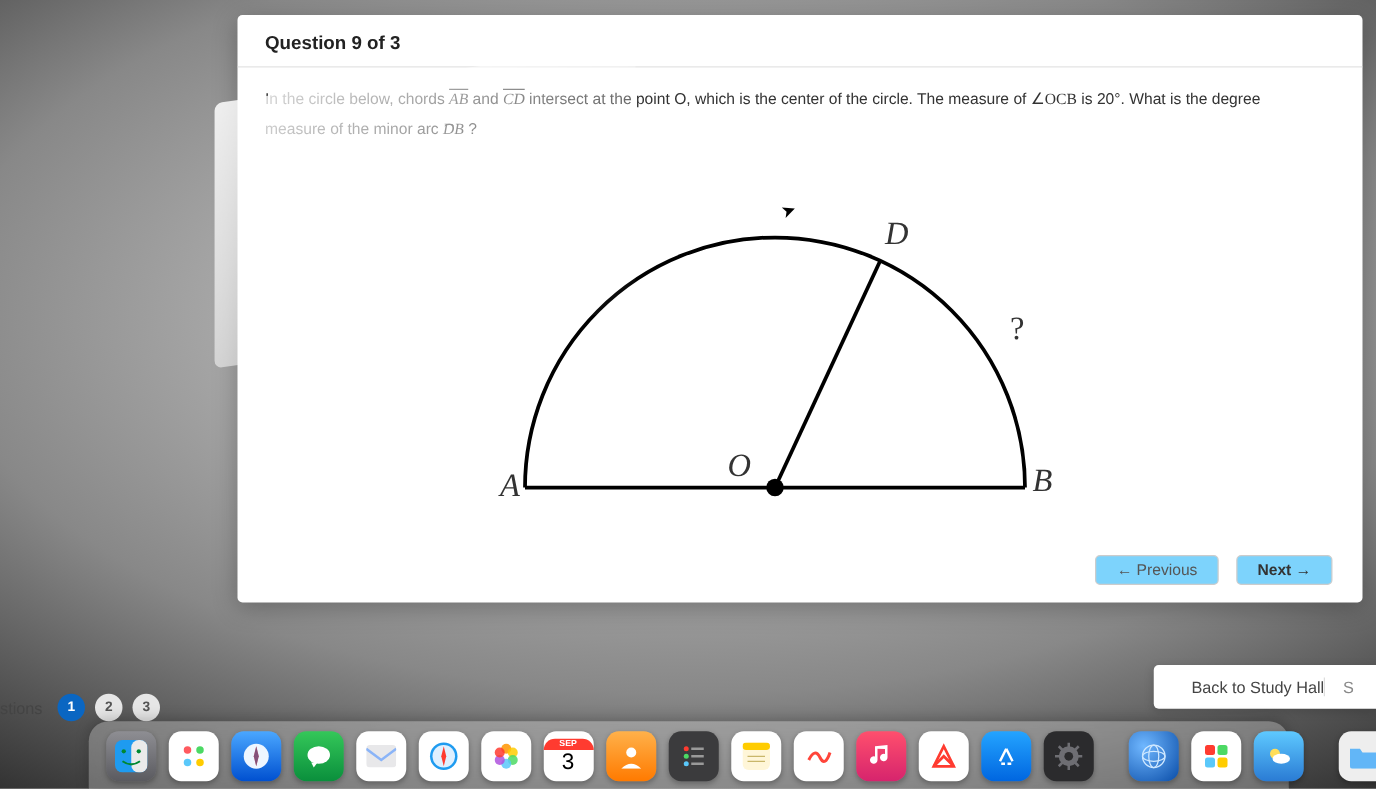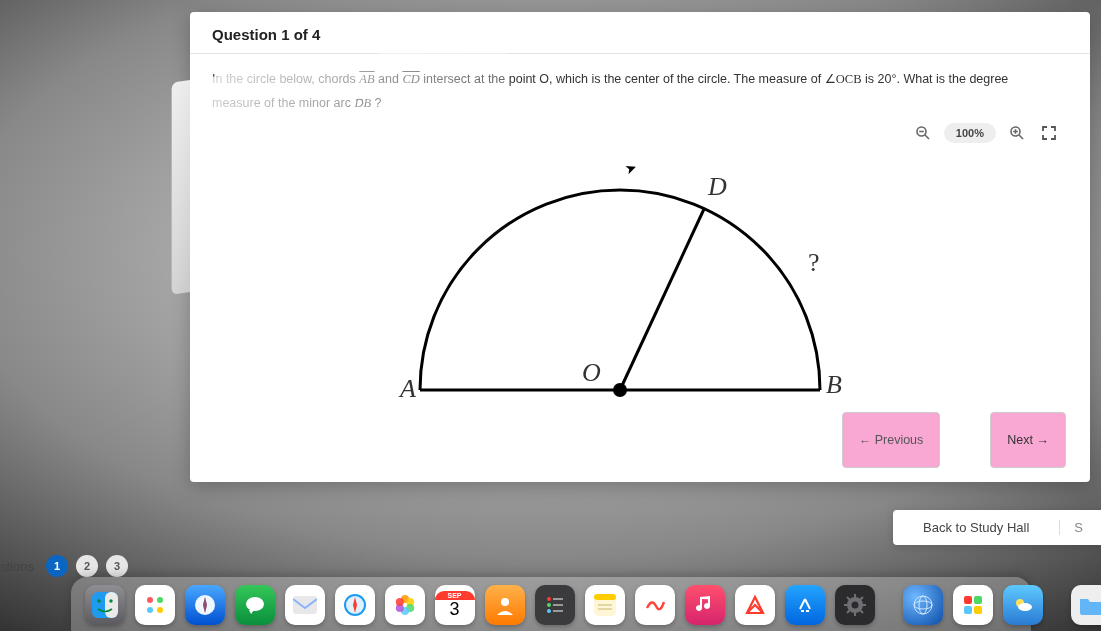--- a/index.html
+++ b/index.html
@@ -45,32 +45,32 @@
   .figure {
     position: relative;
     margin: 6px auto 0 auto;
     width: 560px; height: 280px;
   }
   .nav-row {
     position:absolute; right: 24px; bottom: 14px;
     display:flex; gap:14px;
   }
   .btn {
-    border:1px solid #ccc; background:#f9a8d4; color:#555;
-    font-size:12.5px; padding:20px 16px; border-radius:4px;
+    border:1px solid #ccc; background:#7dd3fc; color:#555;
+    font-size:12.5px; padding:4px 16px; border-radius:4px;
     display:flex; align-items:center; gap:6px; cursor:pointer;
   }
-  .btn.next { color:#333; font-weight:400;margin-left:36px; }
+  .btn.next { color:#333; font-weight:700; }
   
   .studyhall {
-    position:absolute; right: 0; top: 510px;
+    position:absolute; right: 0; top: 532px;
     background:#fff; padding:10px 18px 10px 30px;
     font-size:13px; color:#444;
     border-top-left-radius:4px; border-bottom-left-radius:4px;
-    display:flex; gap:30px; align-items:center;
+    display:flex; gap:0; align-items:center;
     box-shadow: 0 2px 8px rgba(0,0,0,.15);
   }
   .studyhall .cut { border-left:1px solid #ddd; padding-left:14px; color:#888; }
   
   .pager {
     position:absolute; left:0; top: 555px;
     display:flex; align-items:center; gap:8px;
     color:#444; font-size:13px;
   }
   .pager .lab { margin-right:4px; }
@@ -104,58 +104,35 @@
     pointer-events:none; border-radius:6px;
     mix-blend-mode: screen;
   }
   .fig-label { position:absolute; font-family:"Times New Roman",serif; font-style:italic; font-size:26px; color:#333; }
   .cursor { position:absolute; left:625px; top:160px; font-size:14px; color:#000; transform:rotate(-20deg); }
 </style>
 </head>
 <body>
 
 <div class="card">
-  <div class="card-header">Question 1 of 4</div>
+  <div class="card-header">Question 9 of 3</div>
 
   <div class="card-body">
     <span>In the circle below, chords </span>
     <span class="overline">AB</span>
     <span> and </span>
     <span class="overline">CD</span>
     <span> intersect at the point O, which is the center of the circle. The measure of </span>
     <span class="angle">∠OCB</span>
     <span> is 20°. What is the degree</span><br>
     <span>measure of the minor arc </span>
     <span class="arc">DB</span>
     <span> ?</span>
   </div>
 
-  <div class="toolbar">
-    <div class="tb-btn">
-      <svg width="16" height="16" viewBox="0 0 16 16">
-          <circle cx="6.5" cy="6.5" r="4.5" fill="none" stroke="#666" stroke-width="1.6"></circle>
-          <line x1="10" y1="10" x2="14" y2="14" stroke="#666" stroke-width="1.6"></line>
-          <line x1="4.2" y1="6.5" x2="8.8" y2="6.5" stroke="#666" stroke-width="1.6"></line>
-        </svg>
-    </div>
-    <div class="zoom-pill">100%</div>
-    <div class="tb-btn">
-      <svg width="16" height="16" viewBox="0 0 16 16">
-          <circle cx="6.5" cy="6.5" r="4.5" fill="none" stroke="#666" stroke-width="1.6"></circle>
-          <line x1="10" y1="10" x2="14" y2="14" stroke="#666" stroke-width="1.6"></line>
-          <line x1="4.2" y1="6.5" x2="8.8" y2="6.5" stroke="#666" stroke-width="1.6"></line>
-          <line x1="6.5" y1="4.2" x2="6.5" y2="8.8" stroke="#666" stroke-width="1.6"></line>
-        </svg>
-    </div>
-    <div class="tb-btn">
-      <svg width="14" height="14" viewBox="0 0 14 14" fill="none" stroke="#555" stroke-width="1.8">
-          <path d="M1 5V1h4M13 5V1H9M1 9v4h4M13 9v4H9"></path>
-        </svg>
-    </div>
-  </div>
 
   <div class="figure">
     <svg width="560" height="280" viewBox="0 0 560 280">
 
       <path d="M 60 260 A 200 200 0 0 1 460 260" fill="none" stroke="#000" stroke-width="3"></path>
 
       <line x1="60" y1="260" x2="460" y2="260" stroke="#000" stroke-width="3"></line>
 
       <line x1="260" y1="260" x2="344" y2="79" stroke="#000" stroke-width="3"></line>
 

